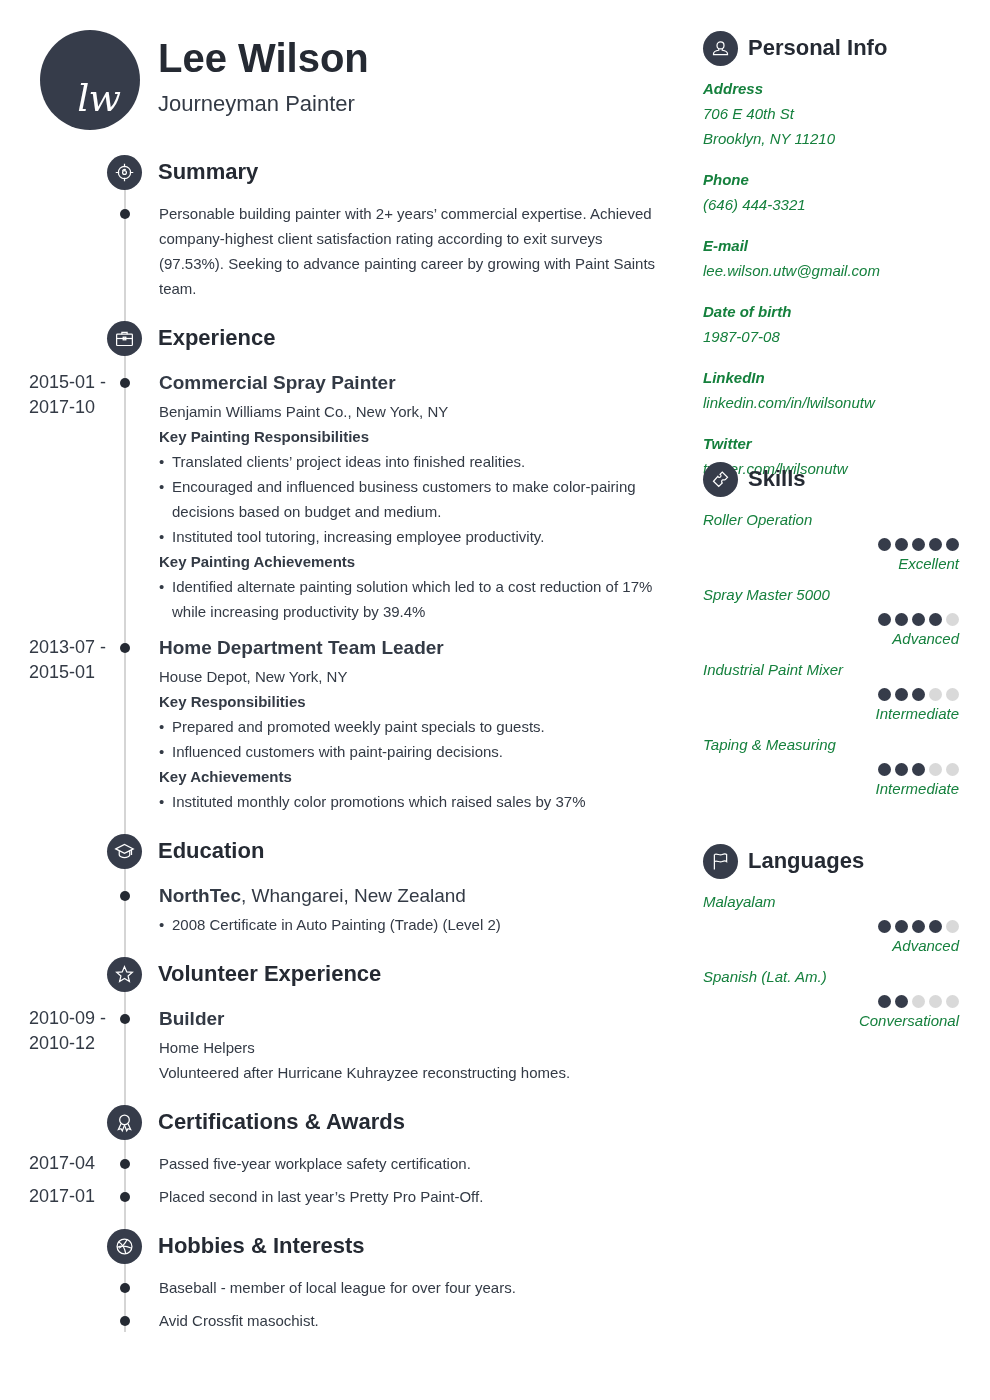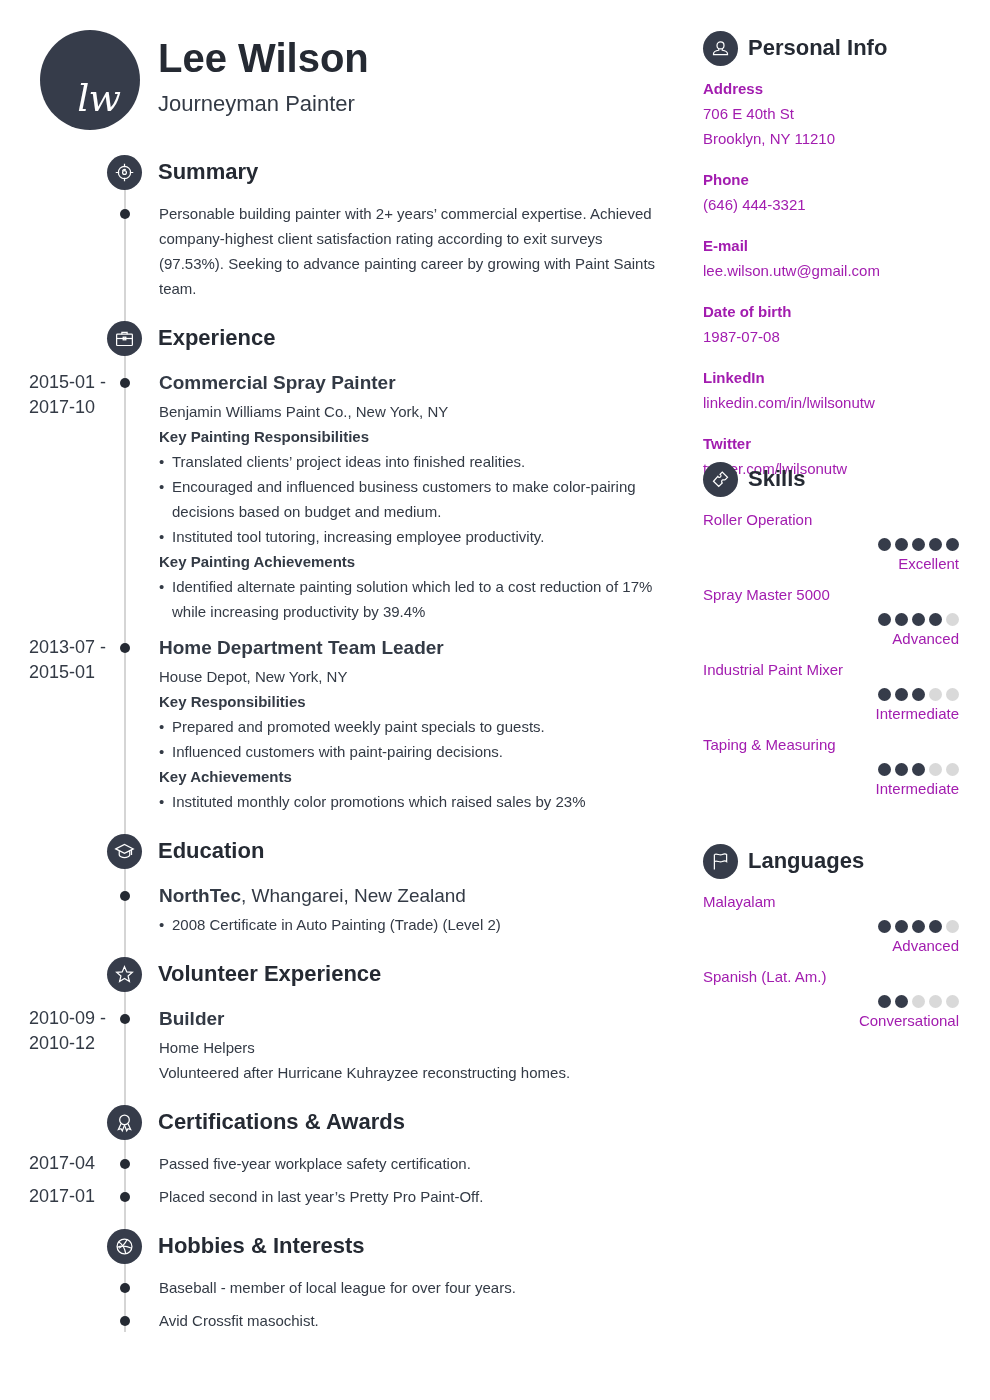--- a/index.html
+++ b/index.html
@@ -29,21 +29,21 @@
   .job-title { font-size: 19px; font-weight: bold; color: #333a45; line-height: 25px; margin-bottom: 4px; }
   .sub-head { font-weight: bold; color: #333a45; }
   .bullet { position: relative; padding-left: 13px; }
   .bullet::before { content: "•"; position: absolute; left: 0; top: 0; }
   .edu-head { font-size: 19px; line-height: 25px; margin-bottom: 4px; }
   .edu-head b { font-weight: bold; }
 
   
   .r-head { position: absolute; left: 703px; display: flex; align-items: center; height: 36px; }
   .r-head .sec-title { margin-left: 10px; }
-  .r-col { position: absolute; left: 703px; width: 256px; font-size: 15px; line-height: 25px; color: #a21caf; }
+  .r-col { position: absolute; left: 703px; width: 256px; font-size: 15px; line-height: 25px; color: #15803d; font-style: italic; }
   .info-label { font-weight: bold; margin-top: 16px; }
   .info-label:first-child { margin-top: 0; }
 
   .skill { margin-bottom: 6px; }
   .skill-name { line-height: 25px; }
   .skill-dots { display: flex; justify-content: flex-end; gap: 4px; margin-top: 6px; }
   .sdot { width: 13px; height: 13px; border-radius: 50%; background: #363c4a; }
   .sdot.off { background: #d9d9d9; }
   .skill-level { text-align: right; line-height: 25px; }
 </style>
@@ -107,21 +107,21 @@
     <div>2015-01</div>
   </div>
   <div class="dot" style="top:643px;"></div>
   <div class="block" style="top:635px;">
     <div class="job-title">Home Department Team Leader</div>
     <div>House Depot, New York, NY</div>
     <div class="sub-head">Key Responsibilities</div>
     <div class="bullet">Prepared and promoted weekly paint specials to guests.</div>
     <div class="bullet">Influenced customers with paint-pairing decisions.</div>
     <div class="sub-head">Key Achievements</div>
-    <div class="bullet">Instituted monthly color promotions which raised sales by 23%</div>
+    <div class="bullet">Instituted monthly color promotions which raised sales by 37%</div>
   </div>
 
   <div class="section-head" style="top:833px;">
     <div class="sec-icon">
       <svg viewBox="0 0 24 24" fill="none" stroke="#fff" stroke-width="1.4">
           <path d="M2 9l10-5 10 5-10 5z"></path>
           <path d="M6 11v5c0 1.5 3 3 6 3s6-1.5 6-3v-5"></path>
           <path d="M20 10v6"></path>
         </svg>
     </div>

